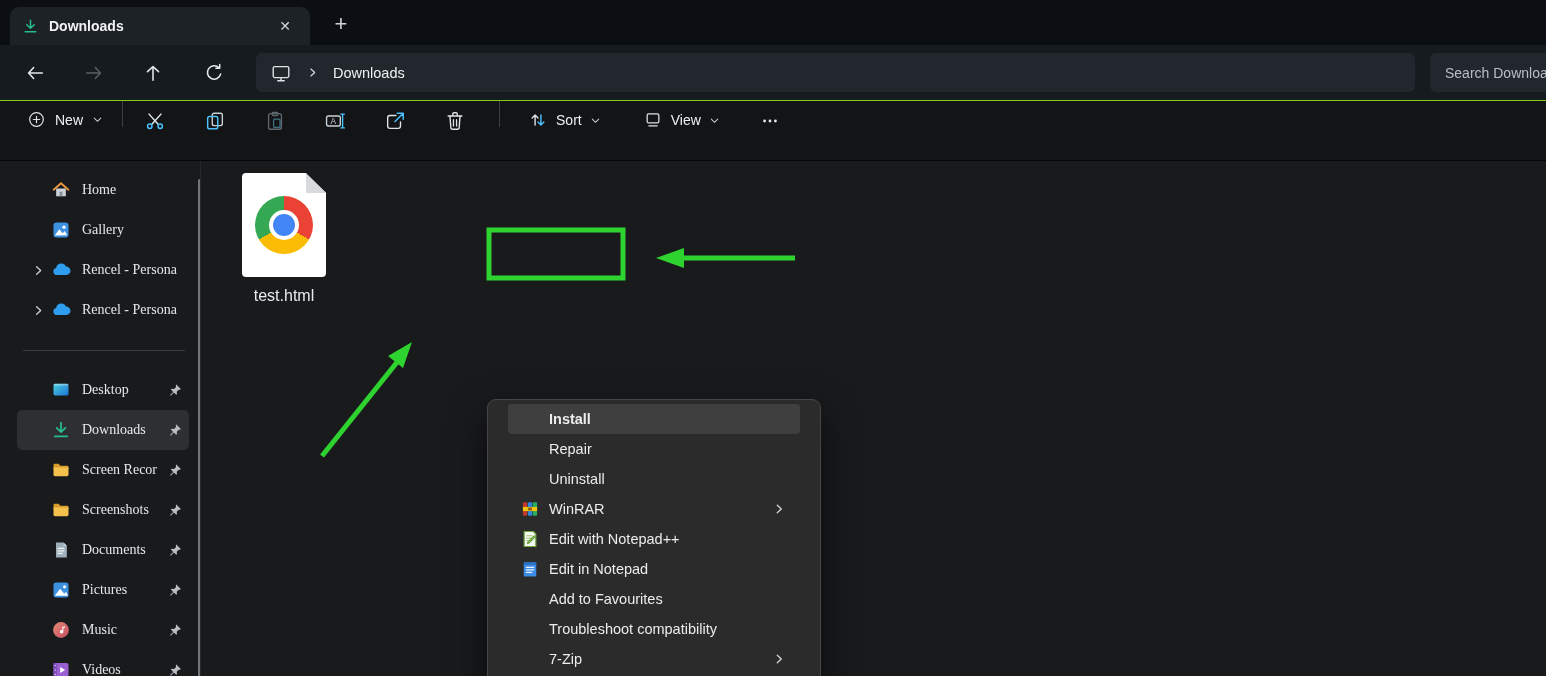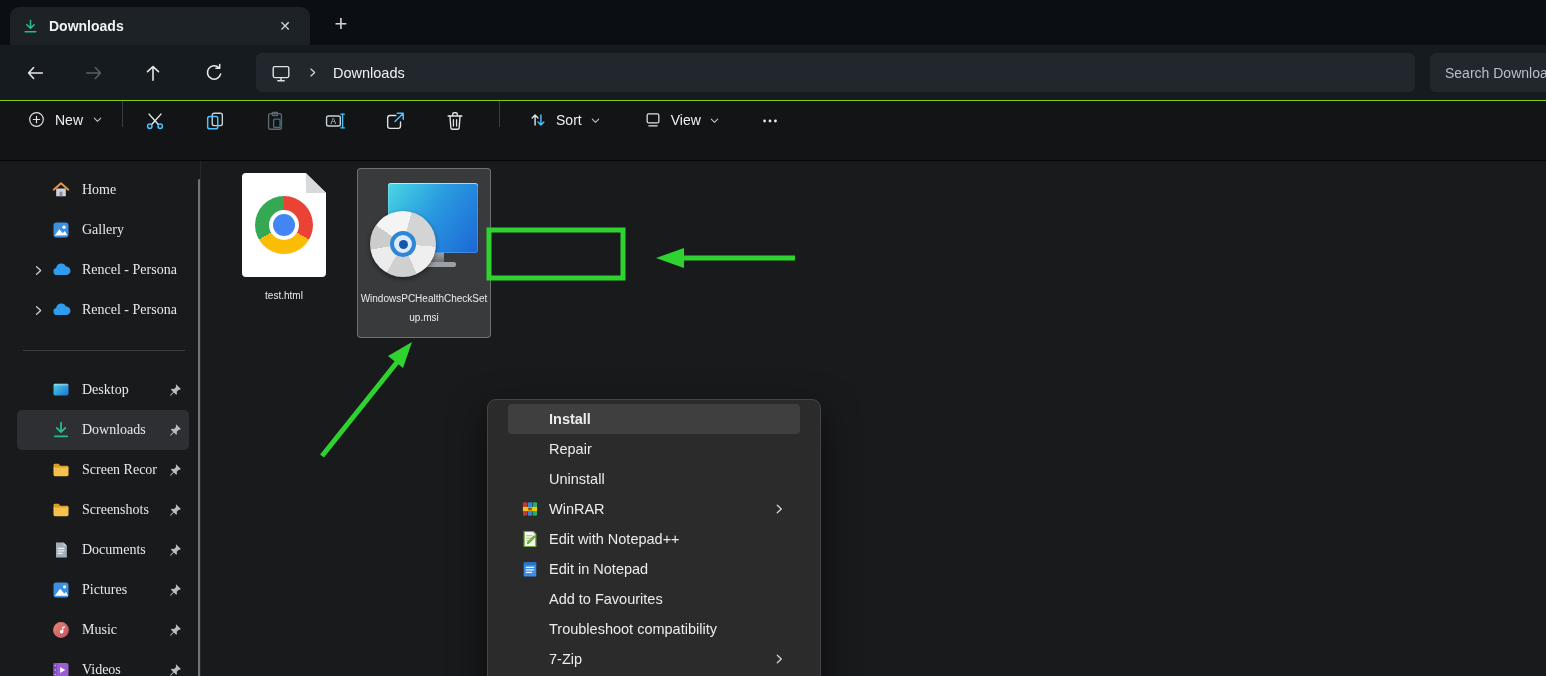--- a/index.html
+++ b/index.html
@@ -46,21 +46,21 @@
   .side-pin{width:16px;height:16px;flex:none;}
   .side-divider-wrap{height:40px;display:flex;align-items:center;padding:0 30px 0 8px;}
   .side-divider{height:1px;width:100%;background:#3b3f43;}
   .side-scrollbar{position:absolute;left:183px;top:18px;width:3px;height:498px;background:#6f7478;border-radius:2px;}
   .content{position:absolute;left:200px;top:0;right:0;height:100%;border-left:1px solid #26282b;}
   
   .tile{position:absolute;display:flex;flex-direction:column;align-items:center;border-radius:4px;}
   .tile-test{left:33px;top:10px;width:100px;height:150px;}
   .tile-msi{left:156px;top:7px;width:134px;height:170px;background:rgba(255,255,255,.14);
        border:1px solid rgba(255,255,255,.28);}
-  .tile-label{font-size:10px;color:#e8eaec;text-align:center;line-height:19px;word-break:break-all;width:128px;}
+  .tile-label{font-size:16px;color:#e8eaec;text-align:center;line-height:19px;word-break:break-all;width:128px;}
   
   .page{width:84px;height:104px;background:#fff;border-radius:4px;position:relative;margin:2px 0 9px 0;
        clip-path:polygon(0 0,76% 0,100% 19%,100% 100%,0 100%);display:flex;align-items:center;justify-content:center;}
   .page .fold{position:absolute;right:0;top:0;width:20px;height:20px;background:#d7d9db;
        clip-path:polygon(0 0,100% 100%,0 100%);}
   .chrome{width:58px;height:58px;border-radius:50%;
        background:conic-gradient(from 0deg,#ea4335 0deg 120deg,#fbbc05 120deg 240deg,#34a853 240deg 360deg);
        position:relative;}
   .chrome::before{content:"";position:absolute;left:50%;top:50%;width:30px;height:30px;margin:-15px 0 0 -15px;
        background:#fff;border-radius:50%;}
@@ -447,31 +447,20 @@
     <div class="content">
 
       <div class="tile tile-test">
         <div class="page">
           <span class="fold"></span>
           <span class="chrome"></span>
         </div>
         <div class="tile-label">test.html</div>
       </div>
 
-      <div class="tile tile-msi">
-        <div class="msi-icon">
-          <div class="msi-screen"></div>
-          <div class="msi-stand"></div>
-          <div class="msi-base"></div>
-          <div class="msi-disc">
-              <div class="msi-hub"></div>
-            </div>
-        </div>
-        <div class="tile-label">WindowsPCHealthCheckSetup.msi</div>
-      </div>
 
       <div class="ctxmenu">
         <div class="menu-row hover">
           <span class="menu-icon"></span>
           <span class="menu-label bold">Install</span>
         </div>
         <div class="menu-row">
           <span class="menu-icon"></span>
           <span class="menu-label">Repair</span>
         </div>

